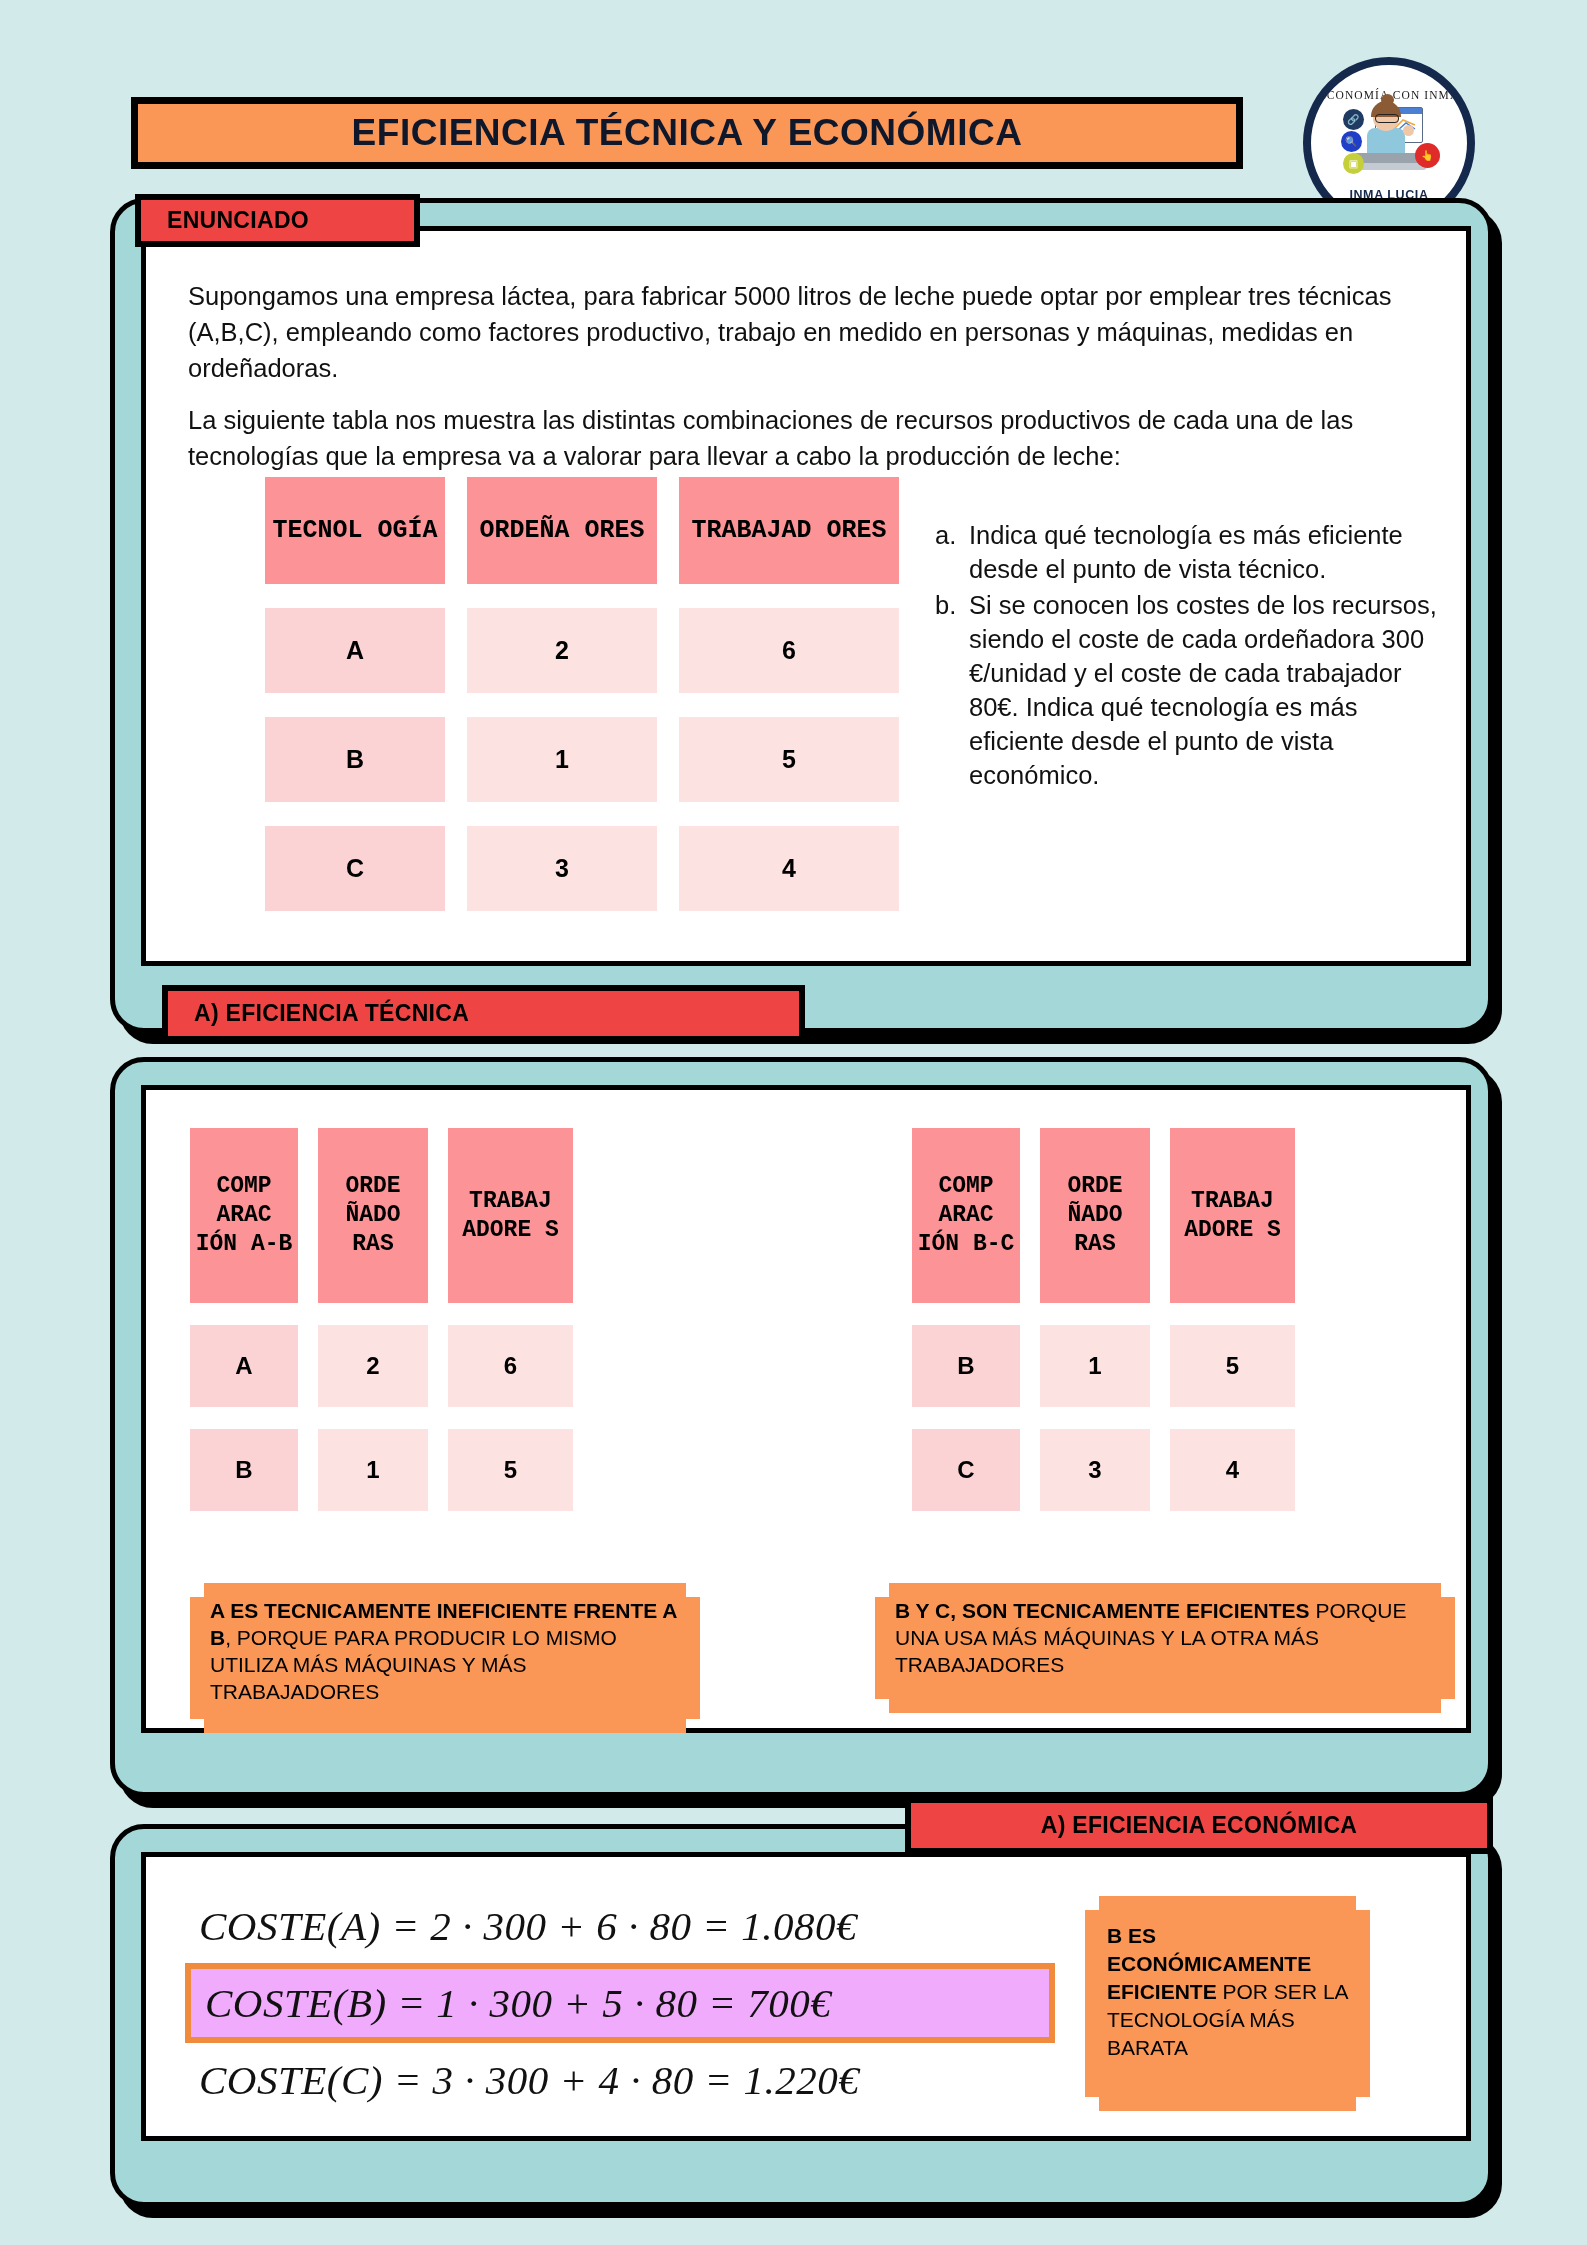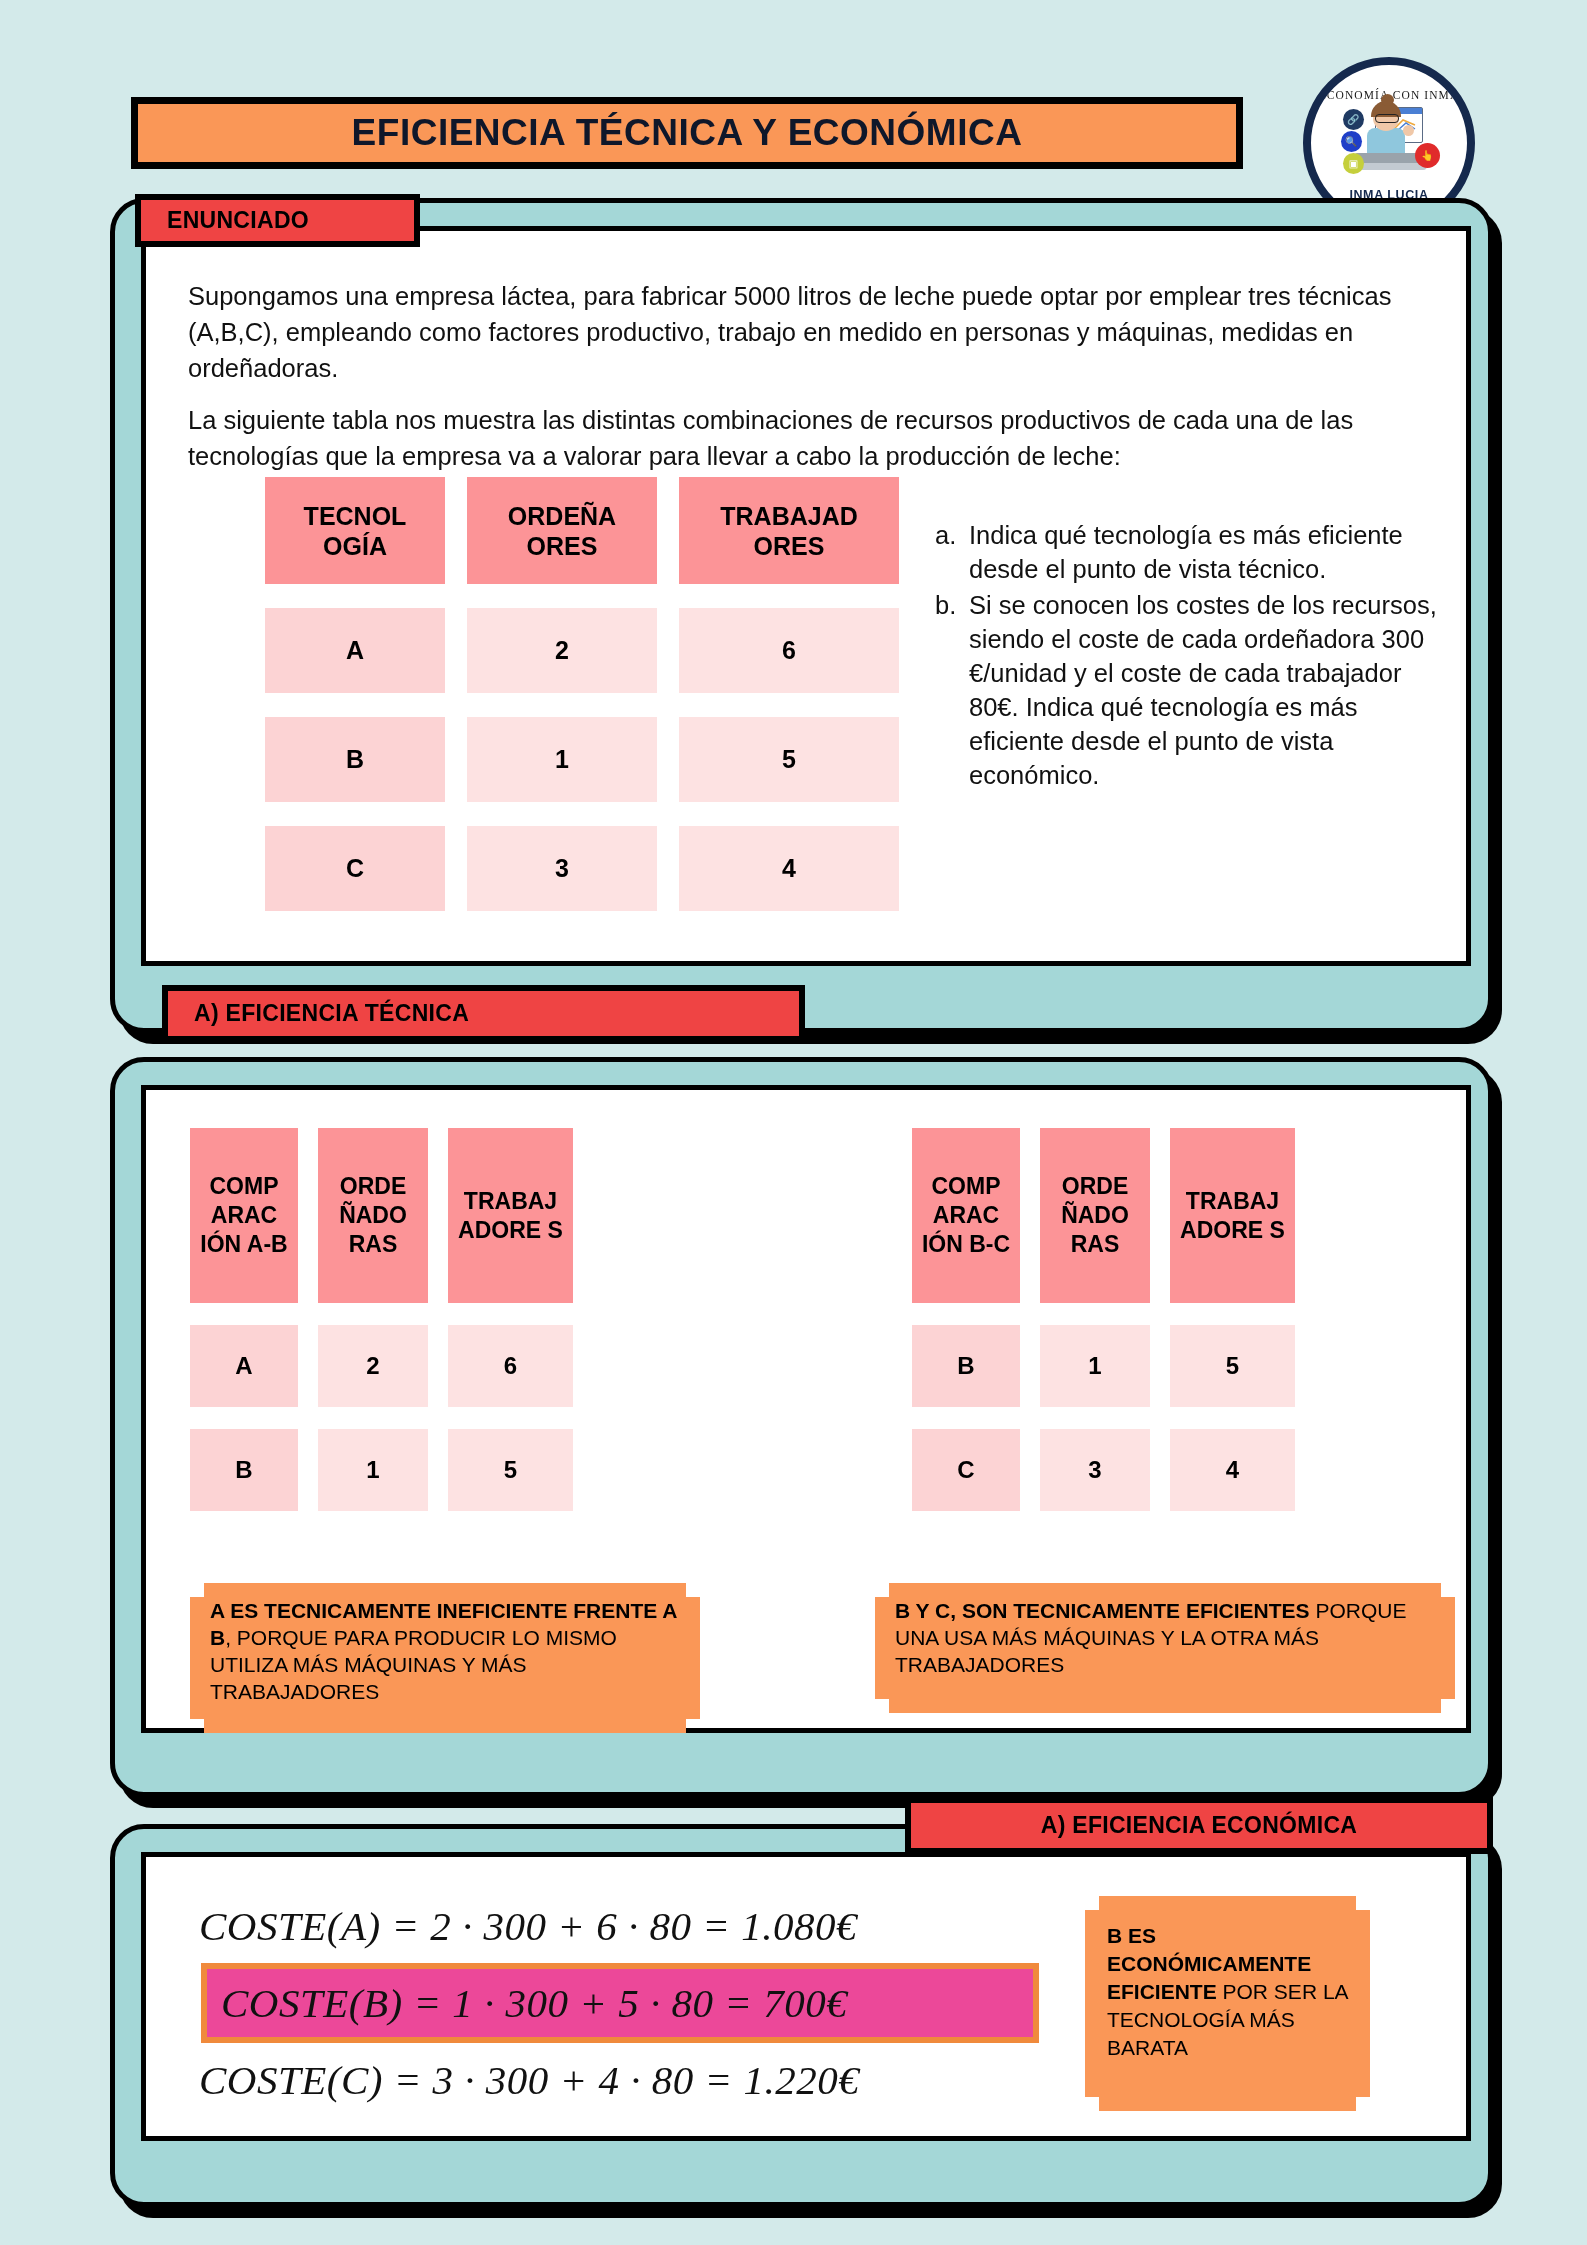--- a/index.html
+++ b/index.html
@@ -200,20 +200,21 @@
     display: flex;
     align-items: center;
     justify-content: center;
     text-align: center;
     font-size: 25px;
     font-weight: bold;
     color: #000;
     line-height: 30px;
     padding: 4px;
     box-sizing: border-box;
+    font-family: Liberation Mono, monospace;
   }
   .cellbody {
     display: flex;
     align-items: center;
     justify-content: center;
     text-align: center;
     font-size: 25px;
     font-weight: bold;
     color: #000;
     box-sizing: border-box;
@@ -295,22 +296,22 @@
     font-style: italic;
     font-size: 41px;
     color: #111;
     letter-spacing: .5px;
     white-space: nowrap;
     padding: 6px 14px;
     box-sizing: border-box;
   }
   .formula.hl {
     border: 6px solid #f08a3c;
-    background: #ec4899;
-    margin: 7px 16px;
+    background: #f0abfc;
+    margin: 7px 0;
     padding: 10px 14px;
   }
 </style>
 </head>
 <body>
 
 <div class="title-banner">
   <span class="txt">EFICIENCIA TÉCNICA Y ECONÓMICA</span>
 </div>
 

